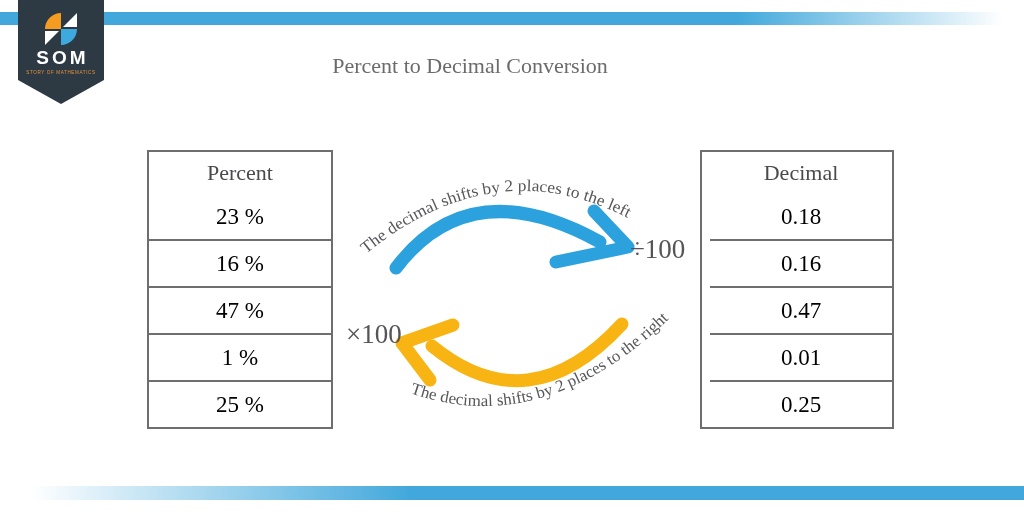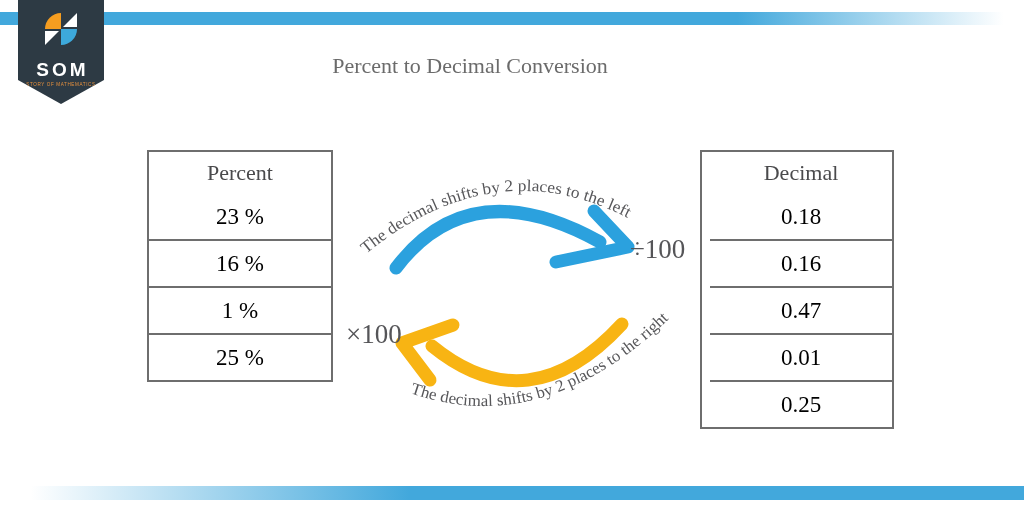--- a/index.html
+++ b/index.html
@@ -10,21 +10,21 @@
   .bar{position:absolute;left:0;width:1024px;height:13px;}
   .bar.top{top:12px;background:linear-gradient(90deg,#42a8dc 0%,#42a8dc 72%,rgba(66,168,220,0) 98%);}
   .bar.bottom{top:486px;height:14px;background:linear-gradient(270deg,#42a8dc 0%,#42a8dc 60%,rgba(66,168,220,0) 97%);}
 
   
   .pennant{position:absolute;left:18px;top:0;width:86px;height:104px;background:#2d3a44;
            clip-path:polygon(0 0,100% 0,100% 77%,50% 100%,0 77%);
            display:flex;flex-direction:column;align-items:center;
            font-family:"Liberation Sans",sans-serif;}
   .pennant svg{margin-top:11px;}
-  .logo-word{color:#ffffff;font-weight:bold;font-size:19px;letter-spacing:3px;line-height:1;margin-top:13px;margin-left:3px;}
+  .logo-word{color:#ffffff;font-weight:bold;font-size:19px;letter-spacing:3px;line-height:1;margin-top:1px;margin-left:3px;}
   .logo-sub{color:#e8913d;font-size:4.6px;letter-spacing:0.6px;margin-top:3px;white-space:nowrap;}
 
   
   .title{position:absolute;left:16px;top:53px;width:844px;text-align:center;
          font-size:22px;color:#6b6b6b;padding-left:32px;}
 
   
   .dtable{position:absolute;top:150px;width:182px;border:2px solid #6e6e6e;background:#fff;}
   .dtable .cell{display:flex;align-items:center;justify-content:center;border-top:2px solid #6e6e6e;}
   .dtable .cell:first-child{border-top:none;}
@@ -57,20 +57,21 @@
     <div class="logo-sub">STORY OF MATHEMATICS</div>
   </div>
 
   <div class="title">Percent to Decimal Conversion</div>
 
   <div class="dtable left">
     <div class="cell head">Percent</div>
     <div>
         <div class="cell val">23 %</div>
         <div class="cell val">16 %</div>
+        <div class="cell val">47 %</div>
         <div class="cell val">1 %</div>
         <div class="cell val">25 %</div>
       </div>
   </div>
 
   <div class="dtable right">
     <div class="cell head">Decimal</div>
     <div>
         <div class="cell val">0.18</div>
         <div class="cell val">0.16</div>

